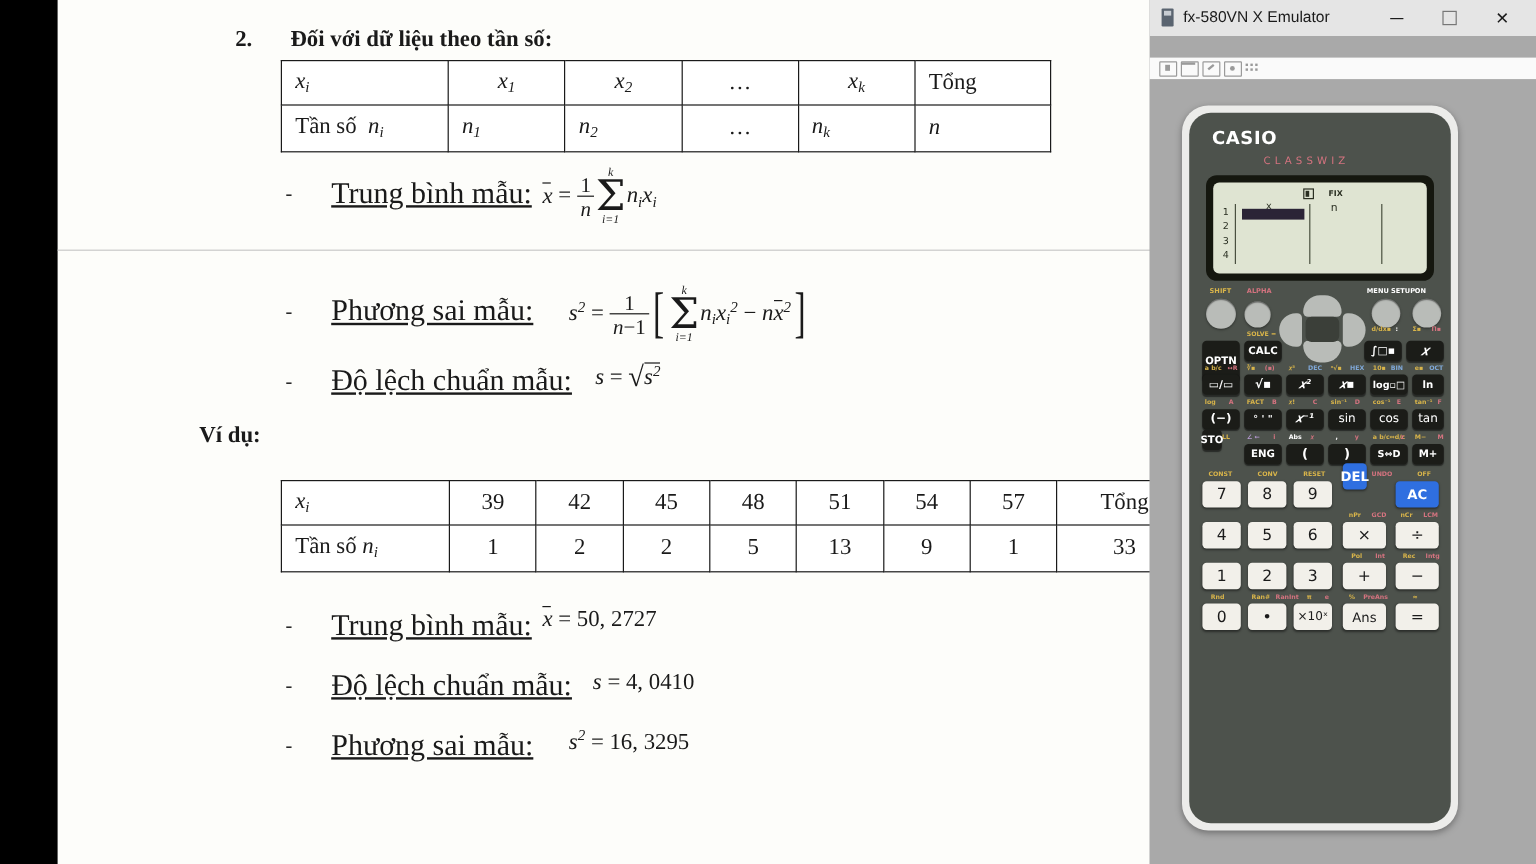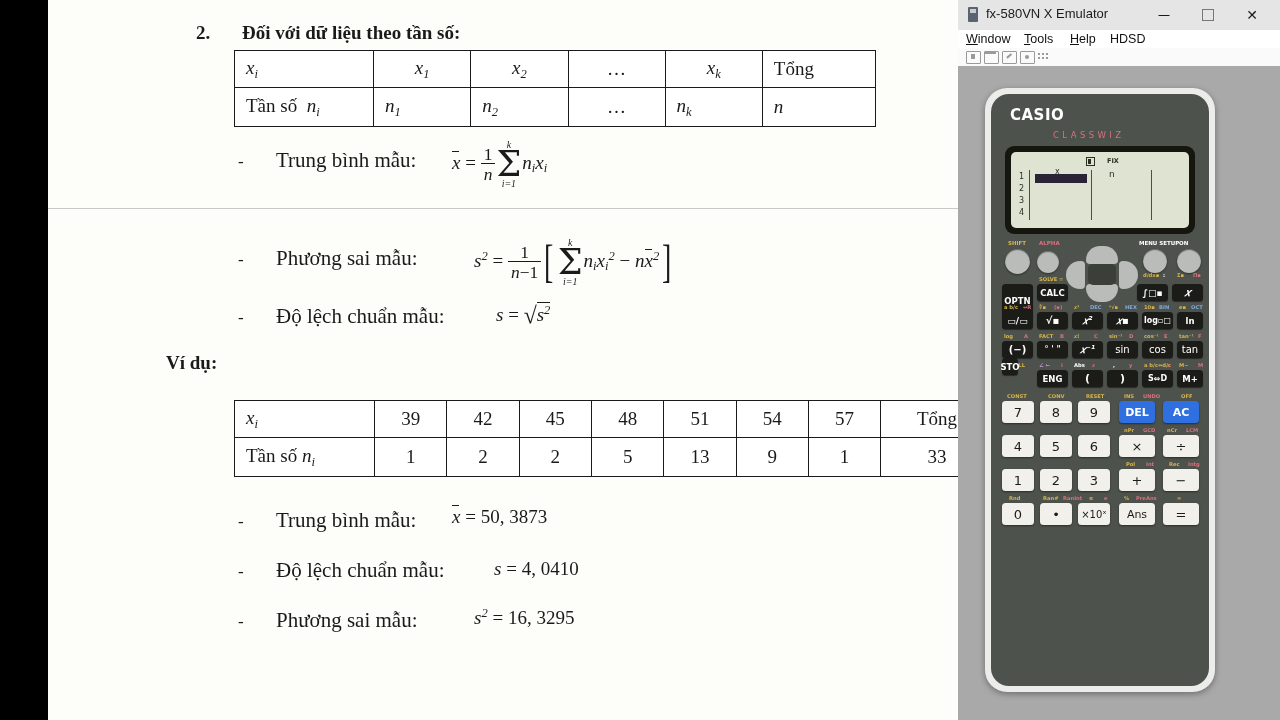--- a/index.html
+++ b/index.html
@@ -10,21 +10,21 @@
   
   .video-letterbox{position:absolute;left:0;top:0;width:1280px;height:720px;background:#000;}
   .doc-page{position:absolute;left:48px;top:0;width:912px;height:720px;background:#fdfdfa;}
   .doc-divider{position:absolute;left:48px;top:208px;width:912px;height:1px;background:#c9c9c9;}
 
   
   .doc-txt{position:absolute;color:#1a1a1a;font-family:"Liberation Serif",serif;}
   .sec-num{font-weight:bold;font-size:19px;}
   .sec-title{font-weight:bold;font-size:19px;}
   .bullet{font-size:17px;}
-  .lbl{font-size:21px;}
+  .lbl{font-size:25px;text-decoration:underline;}
   .vidu-lbl{font-weight:bold;font-size:19px;}
   .vidu-txt{font-size:19px;}
 
   
   .mi{font-style:italic;font-family:"Liberation Serif",serif;}
   .sub{font-size:.66em;vertical-align:-.28em;font-style:italic;}
   .sup{font-size:.66em;vertical-align:.55em;font-style:italic;}
   .ovl{position:relative;display:inline-block;}
   .ovl::before{content:"";position:absolute;left:3%;right:12%;top:-.06em;height:1.5px;background:#1a1a1a;}
 
@@ -198,21 +198,21 @@
       <td>9</td>
       <td>1</td>
       <td>33</td>
     </tr>
   </tbody>
     </table>
 
   <div class="doc-txt bullet" style="left:238px;top:512px;">-</div>
   <div class="doc-txt lbl" style="left:276px;top:508px;">Trung bình mẫu:</div>
   <div class="doc-txt" style="left:452px;top:506px;font-size:19px;">
-    <span class="ovl mi">x</span>&nbsp;=&nbsp;<span>50, 3873</span>
+    <span class="ovl mi">x</span>&nbsp;=&nbsp;<span>50, 2727</span>
   </div>
 
   <div class="doc-txt bullet" style="left:238px;top:562px;">-</div>
   <div class="doc-txt lbl" style="left:276px;top:558px;">Độ lệch chuẩn mẫu:</div>
   <div class="doc-txt" style="left:494px;top:558px;font-size:19px;">
     <span class="mi">s</span>&nbsp;=&nbsp;<span>4, 0410</span>
   </div>
 
   <div class="doc-txt bullet" style="left:238px;top:612px;">-</div>
   <div class="doc-txt lbl" style="left:276px;top:608px;">Phương sai mẫu:</div>
@@ -229,29 +229,20 @@
     <div class="wbtn min" style="left:184px;">
         <span class="min-bar"></span>
       </div>
     <div class="wbtn max" style="left:228px;">
         <span class="max-sq"></span>
       </div>
     <div class="wbtn cls" style="left:272px;">
       <span class="wb-glyph">✕</span>
     </div>
 
-    <div class="emu-menu">
-      <div class="mi-item" style="left:8px;">
-        <span class="uk">W</span>indow</div>
-      <div class="mi-item" style="left:66px;">
-        <span class="uk">T</span>ools</div>
-      <div class="mi-item" style="left:112px;">
-        <span class="uk">H</span>elp</div>
-      <div class="mi-item" style="left:152px;">HDSD</div>
-    </div>
 
     <div class="emu-tools">
       <div class="ticon" style="left:8px;">
         <i style="left:4px;top:2px;width:4px;height:5px;"></i>
         </div>
       <div class="ticon" style="left:26px;">
         <i style="left:0;top:0;width:11px;height:2px;"></i>
         </div>
       <div class="ticon" style="left:44px;">
         <i style="left:3px;top:3px;width:6px;height:1.5px;transform:rotate(-40deg);"></i>
@@ -436,21 +427,21 @@
 
           <div class="nkey" style="left:11px;top:307px;width:32px;height:22px;">
             <span class="face">7</span>
             </div>
           <div class="nkey" style="left:49px;top:307px;width:32px;height:22px;">
             <span class="face">8</span>
             </div>
           <div class="nkey" style="left:87px;top:307px;width:32px;height:22px;">
             <span class="face">9</span>
             </div>
-          <div class="nkey bkey" style="left:128px;top:307px;width:36px;height:22px;">
+          <div class="nkey bkey" style="left:128px;top:292px;width:20px;height:22px;">
             <span class="face">DEL</span>
             </div>
           <div class="nkey bkey" style="left:172px;top:307px;width:36px;height:22px;">
             <span class="face">AC</span>
             </div>
 
           <div class="sl y" style="left:133px;top:333px;">nPr</div>
           <div class="sl r" style="left:152px;top:333px;">GCD</div>
           <div class="sl y" style="left:176px;top:333px;">nCr</div>
           <div class="sl r" style="left:195px;top:333px;">LCM</div>

